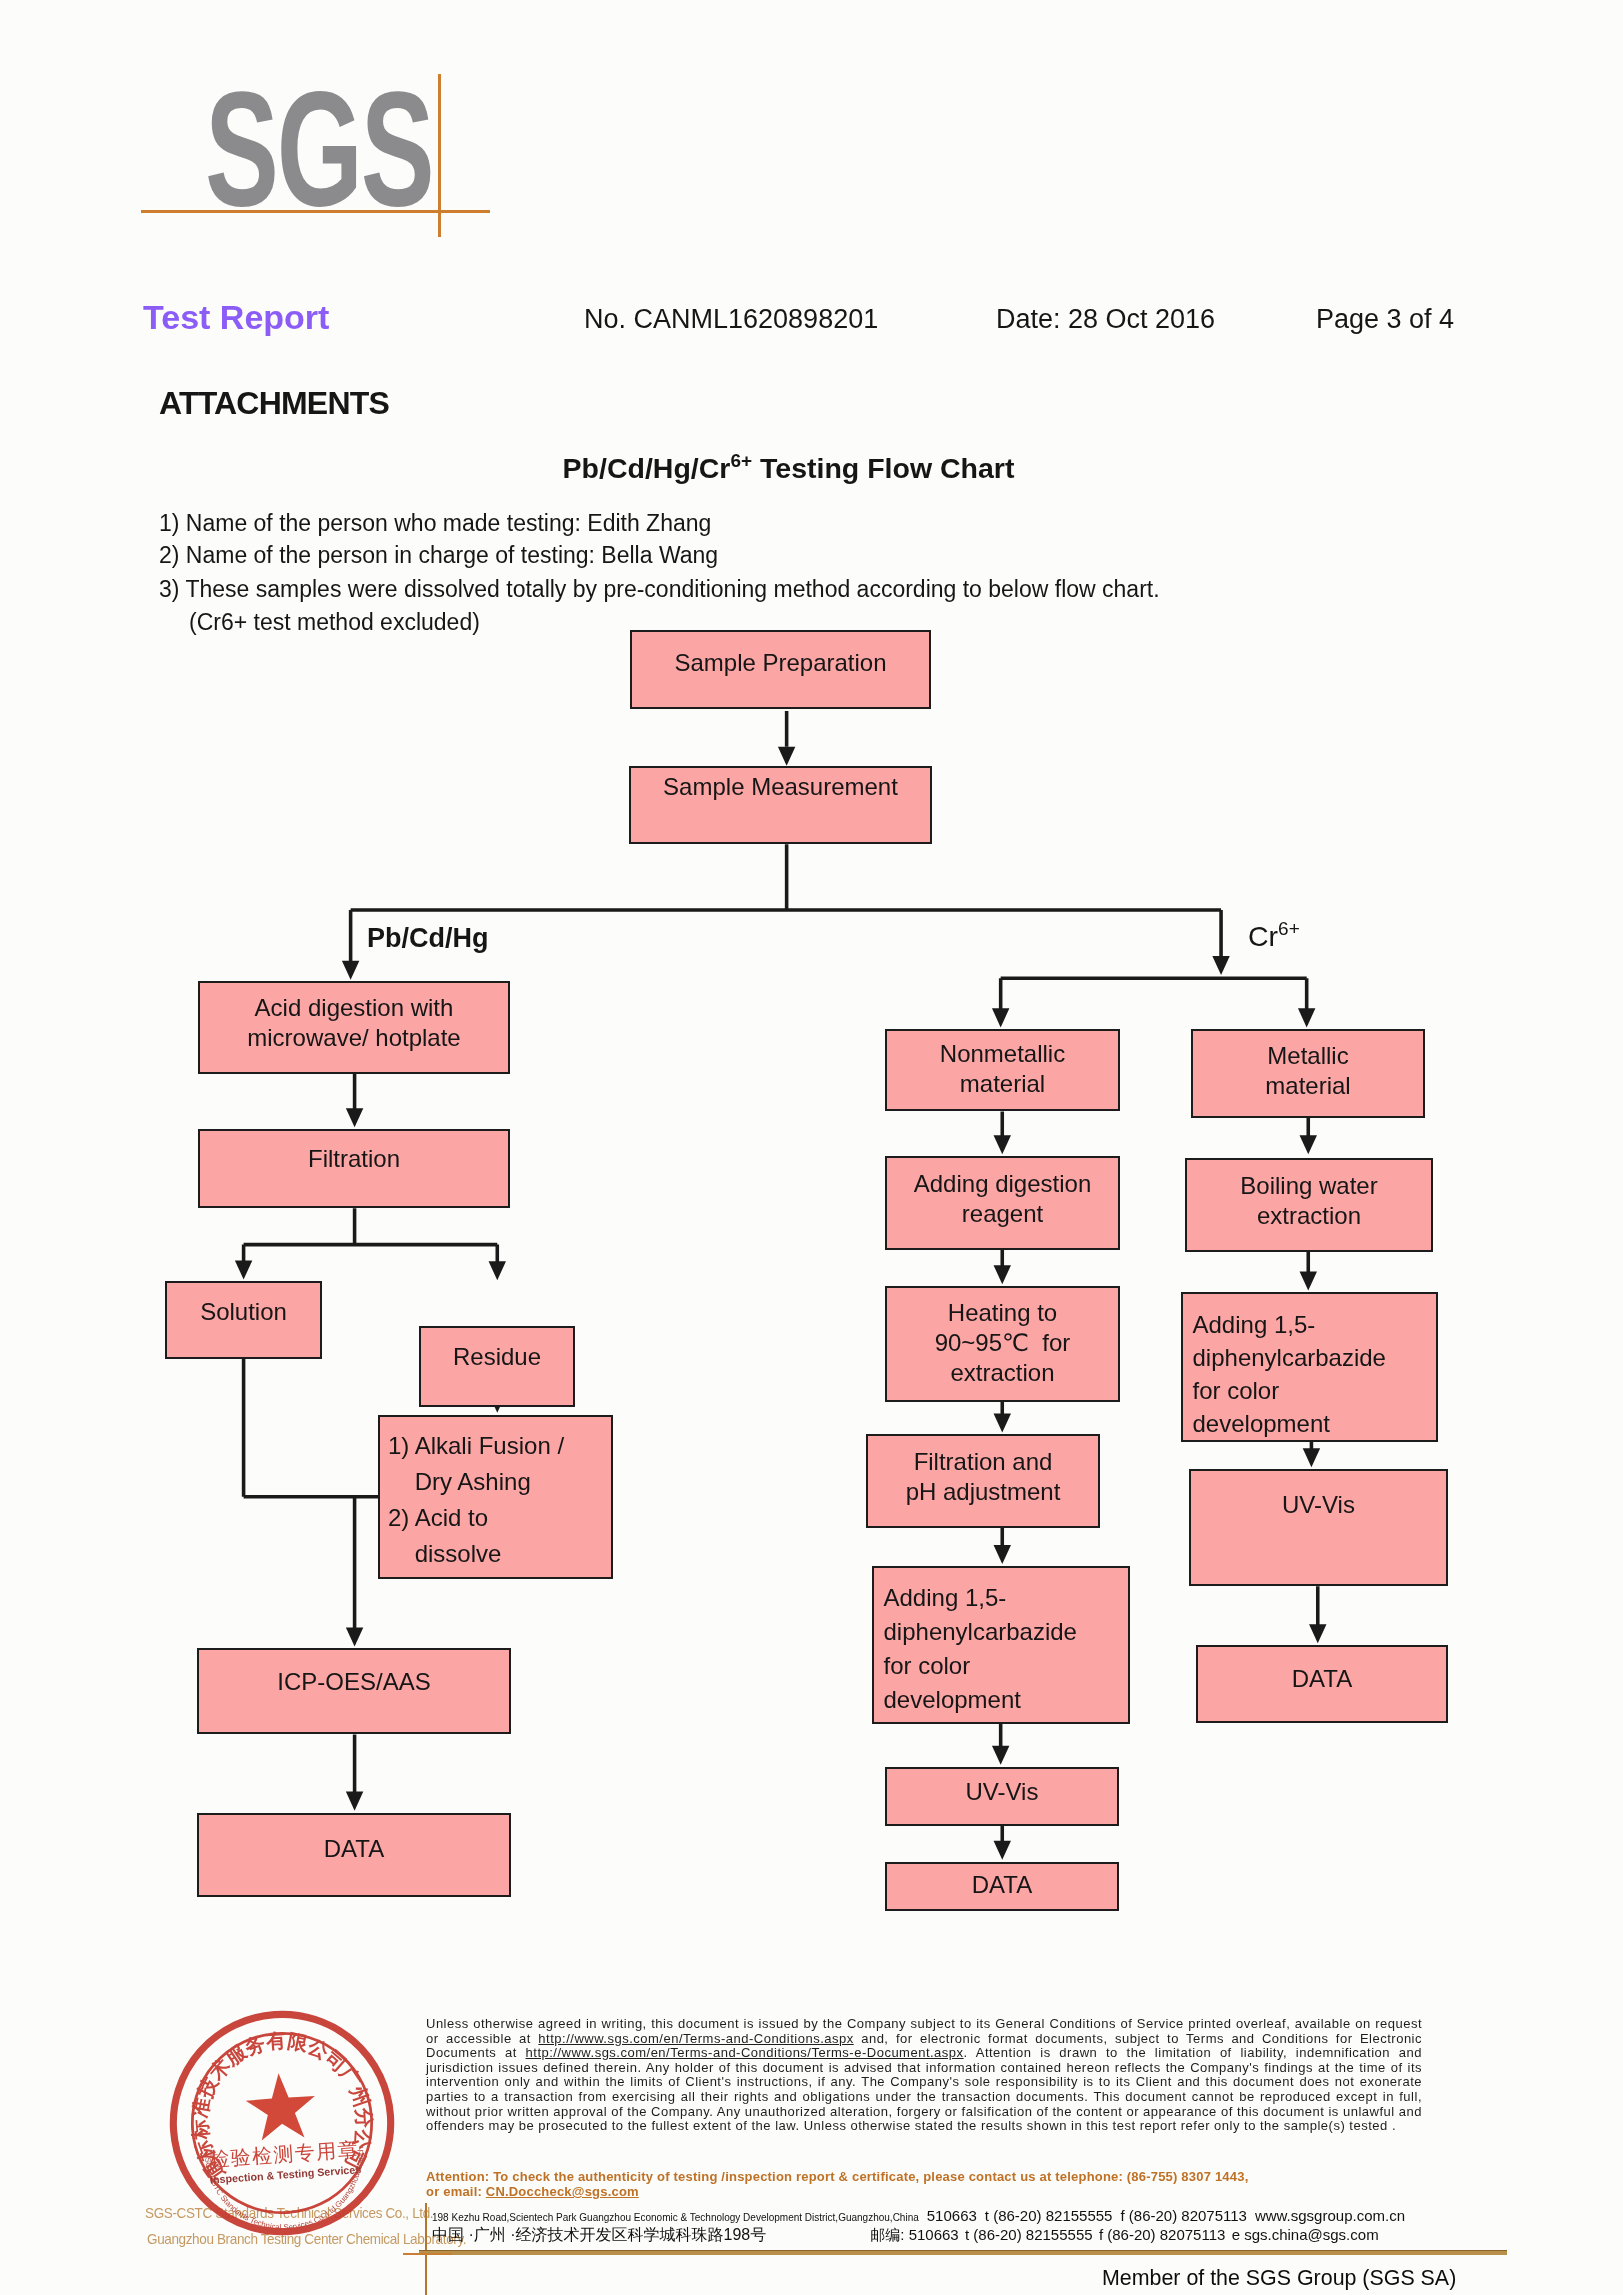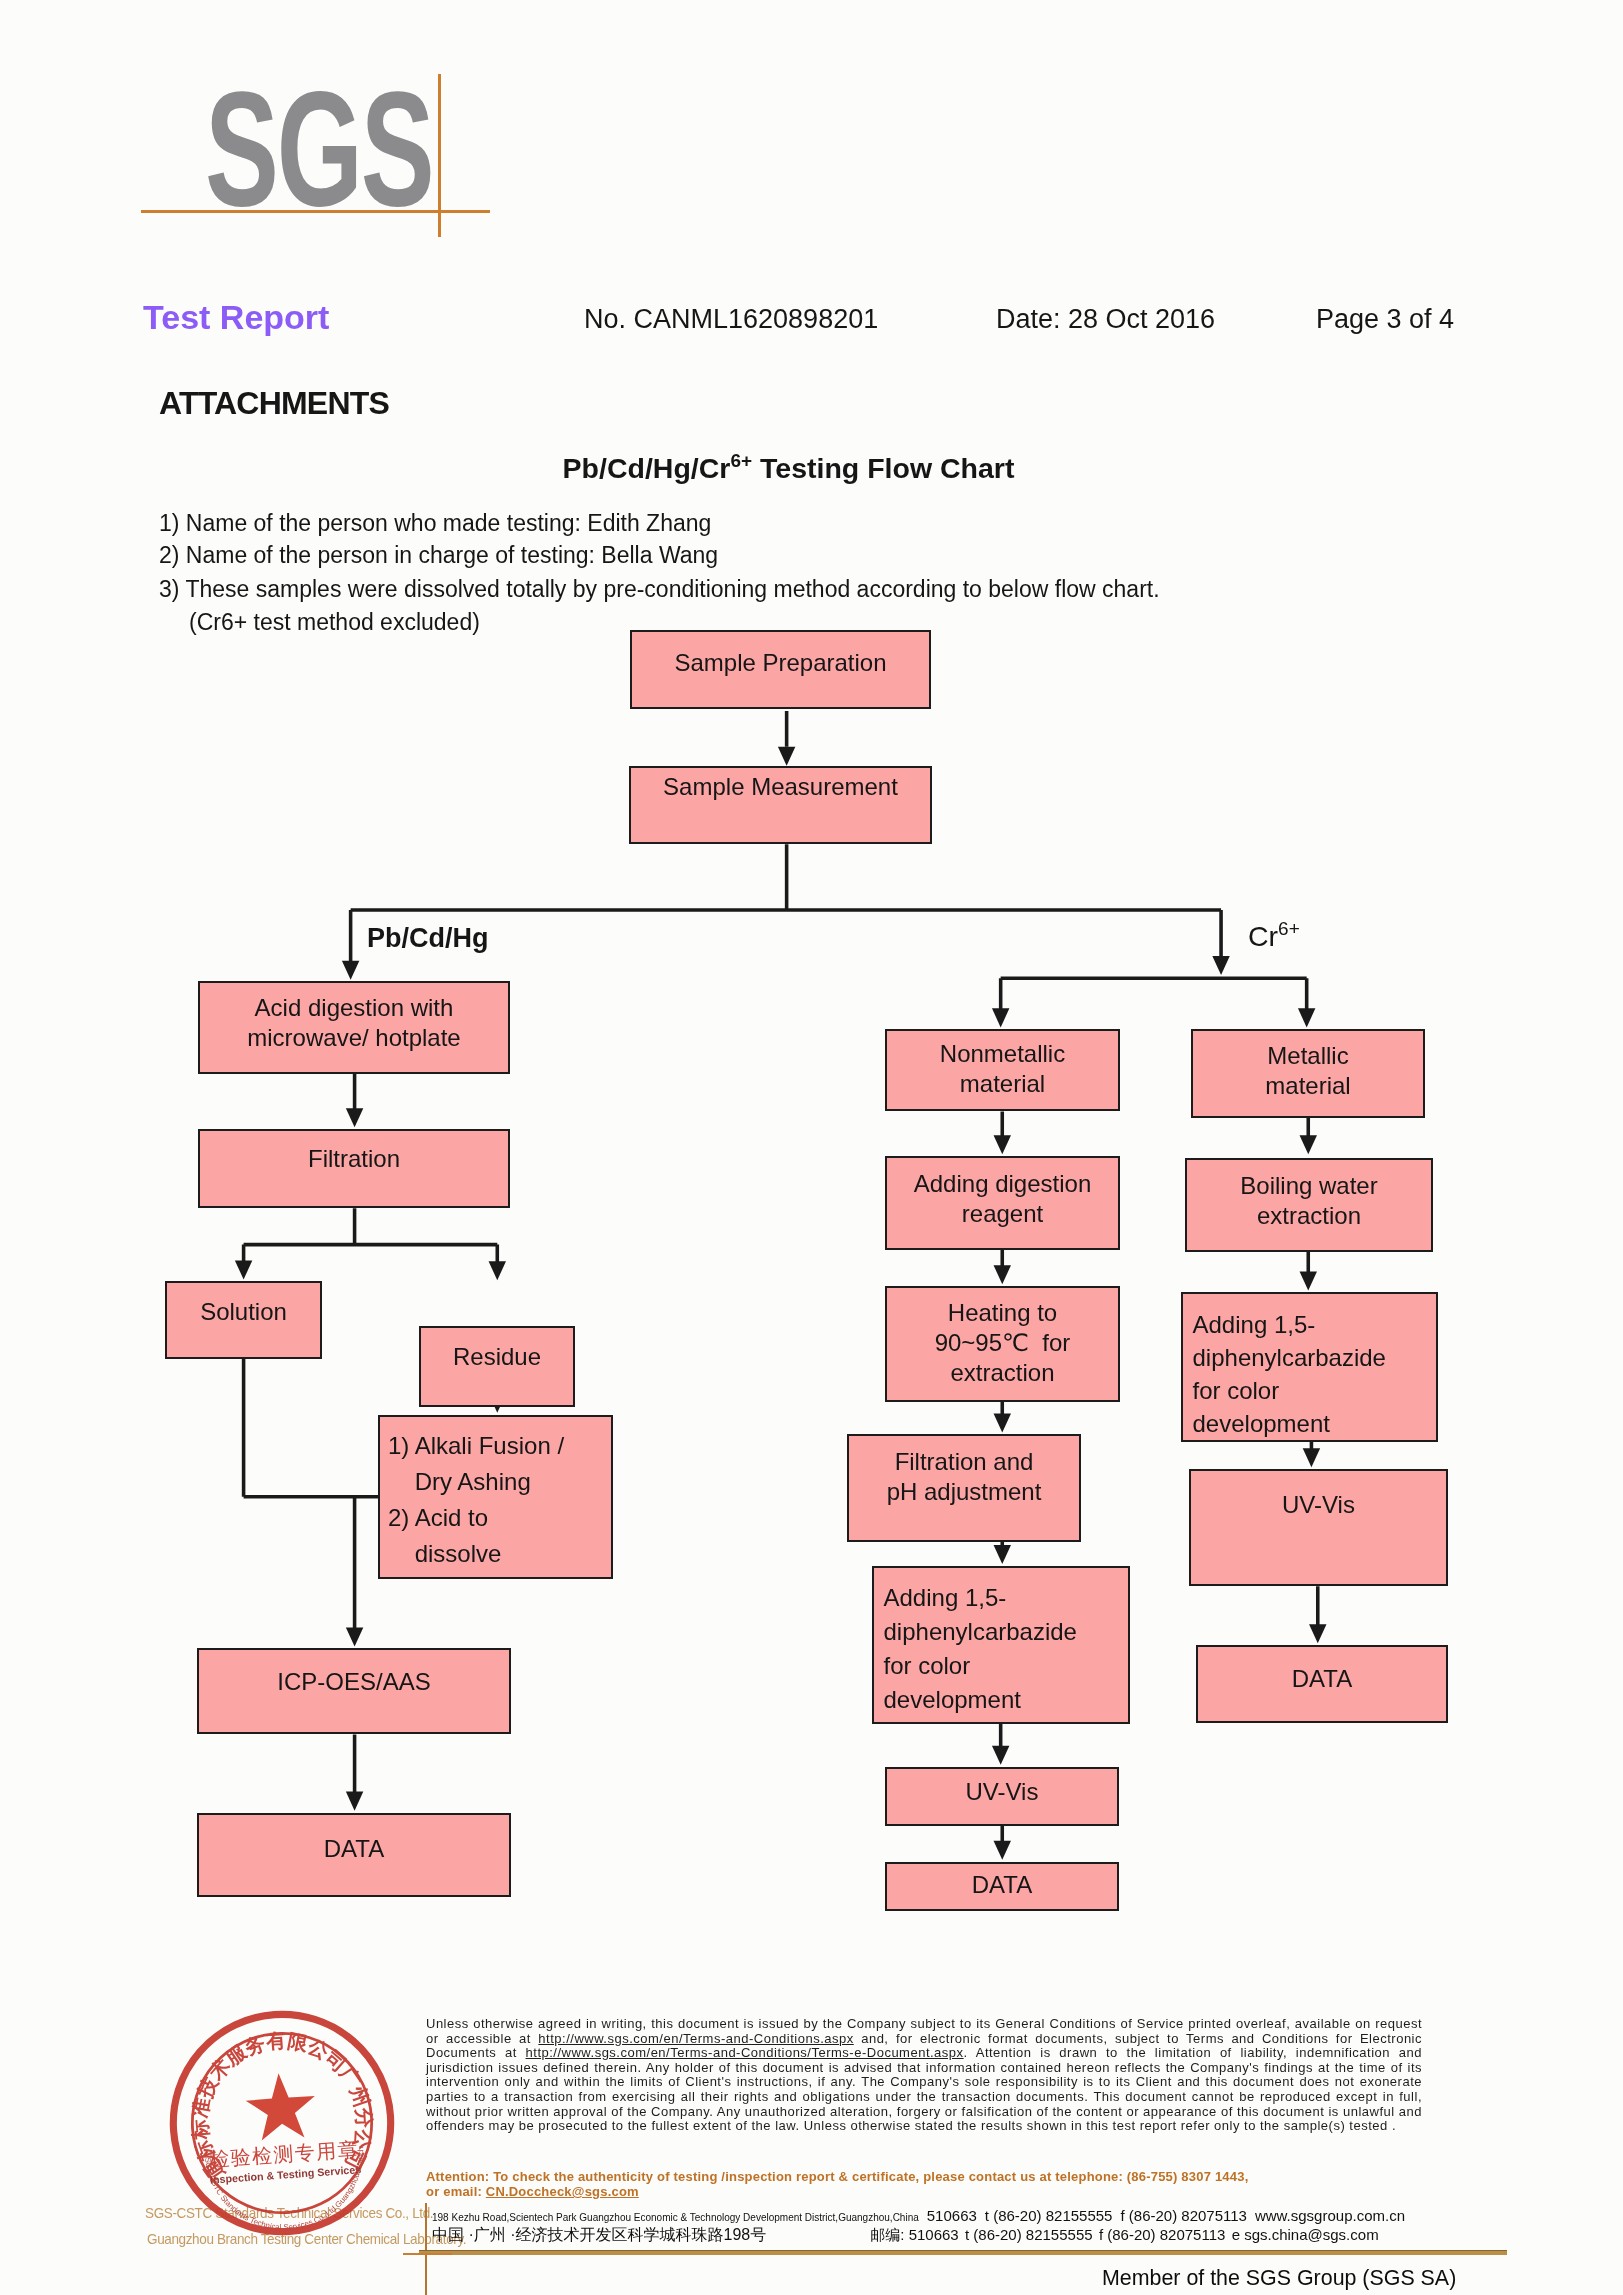--- a/index.html
+++ b/index.html
@@ -116,21 +116,21 @@
   <div class="fbox" style="left:197px;top:1648px;width:314px;height:86px;padding-top:17.4px;">ICP-OES/AAS</div>
   <div class="fbox" style="left:197px;top:1813px;width:314px;height:84px;padding-top:19px;">DATA</div>
 
   <div class="fbox" style="left:885px;top:1029px;width:235px;height:82px;padding-top:8px;">Nonmetallic
 material</div>
   <div class="fbox" style="left:885px;top:1156px;width:235px;height:94px;padding-top:11px;">Adding digestion
 reagent</div>
   <div class="fbox" style="left:885px;top:1286px;width:235px;height:116px;padding-top:9.5px;">Heating to
 90~95℃  for
 extraction</div>
-  <div class="fbox" style="left:847px;top:1434px;width:234px;height:108px;padding-top:11px;">Filtration and
+  <div class="fbox" style="left:866px;top:1434px;width:234px;height:94px;padding-top:11px;">Filtration and
 pH adjustment</div>
   <div class="fbox la" style="left:872px;top:1566px;width:258px;height:158px;padding:12.7px 3.2px 0 9.5px;line-height:34px;">Adding 1,5-
 diphenylcarbazide
 for color
 development</div>
   <div class="fbox" style="left:885px;top:1767px;width:234px;height:59px;padding-top:8px;">UV-Vis</div>
   <div class="fbox" style="left:885px;top:1862px;width:234px;height:49px;padding-top:6.3px;">DATA</div>
 
   <div class="fbox" style="left:1191px;top:1029px;width:234px;height:89px;padding-top:9.5px;">Metallic
 material</div>

